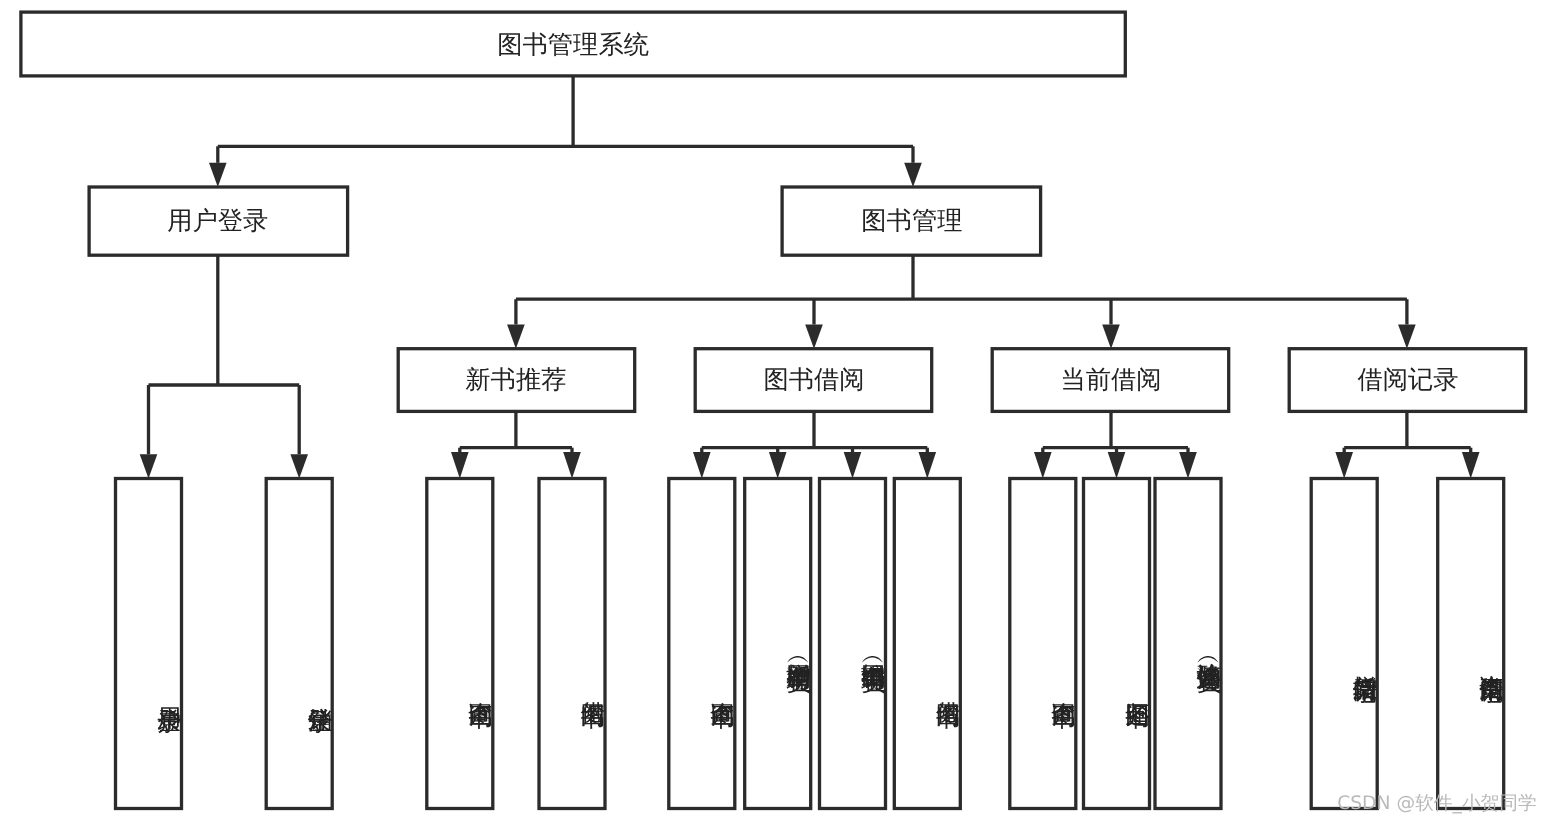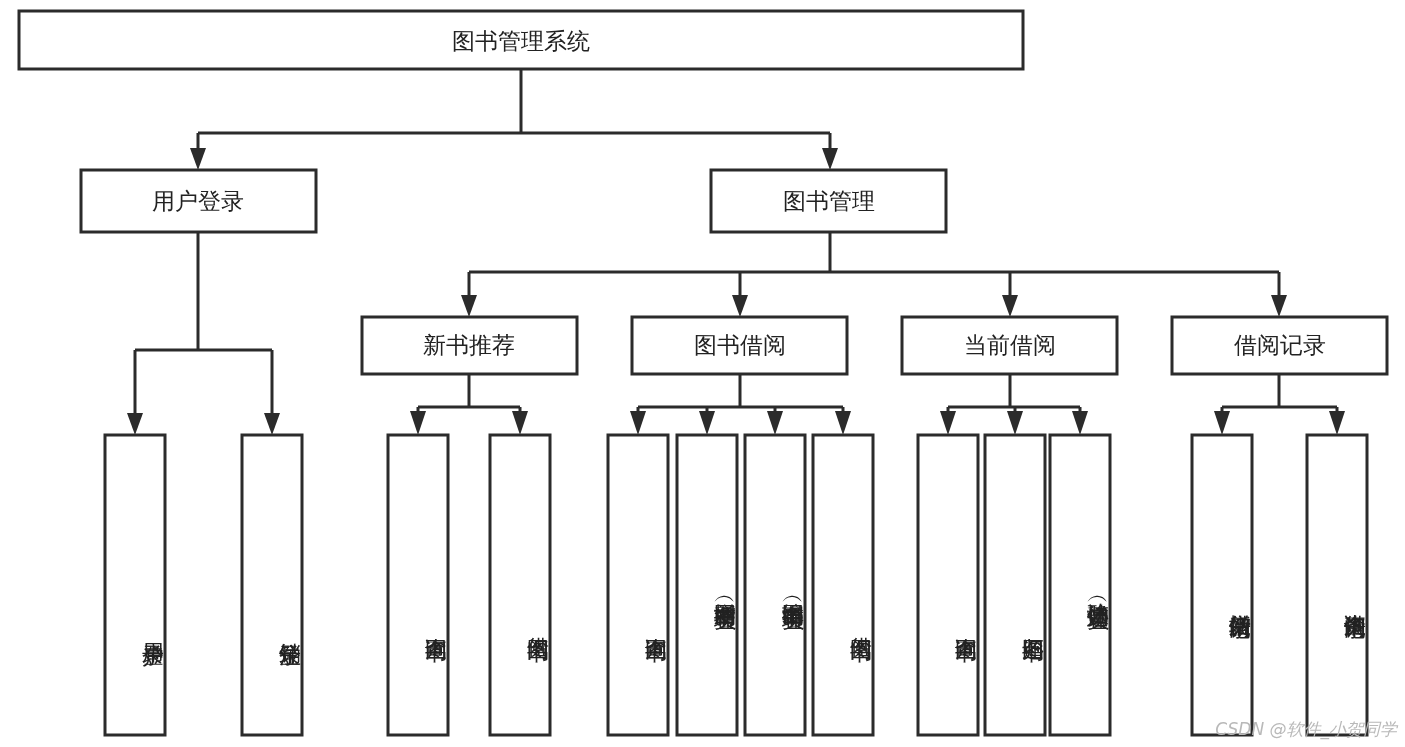--- a/index.html
+++ b/index.html
@@ -66,21 +66,20 @@
   }
   .watermark {
     position: absolute;
     right: 8px;
     bottom: 6px;
     font-family: "DejaVu Sans", "Liberation Sans", sans-serif;
     font-size: 17px;
     color: #b9b9b9;
     white-space: nowrap;
     user-select: none;
-    font-style: italic;
   }
 </style>
 </head>
 <body>
 
 <div id="diagram-root">
 
   <svg id="flow" viewBox="0 0 1405 747" xmlns="http://www.w3.org/2000/svg">
 
     <g>

